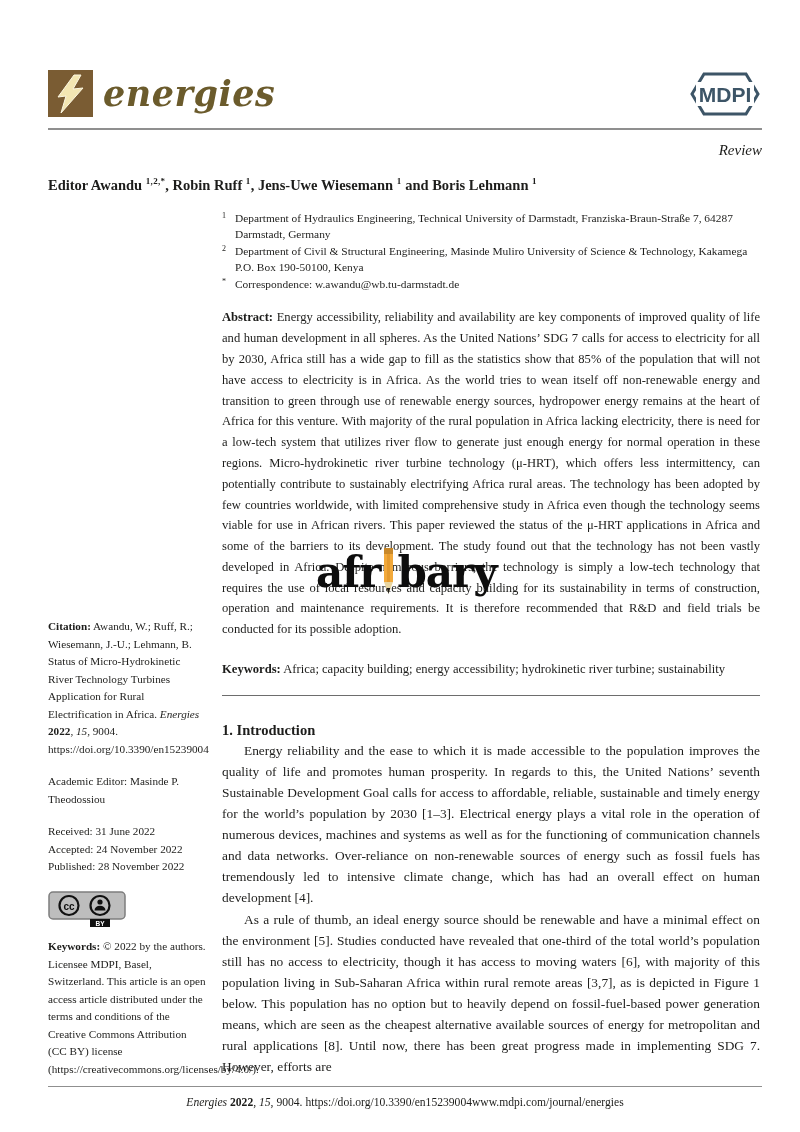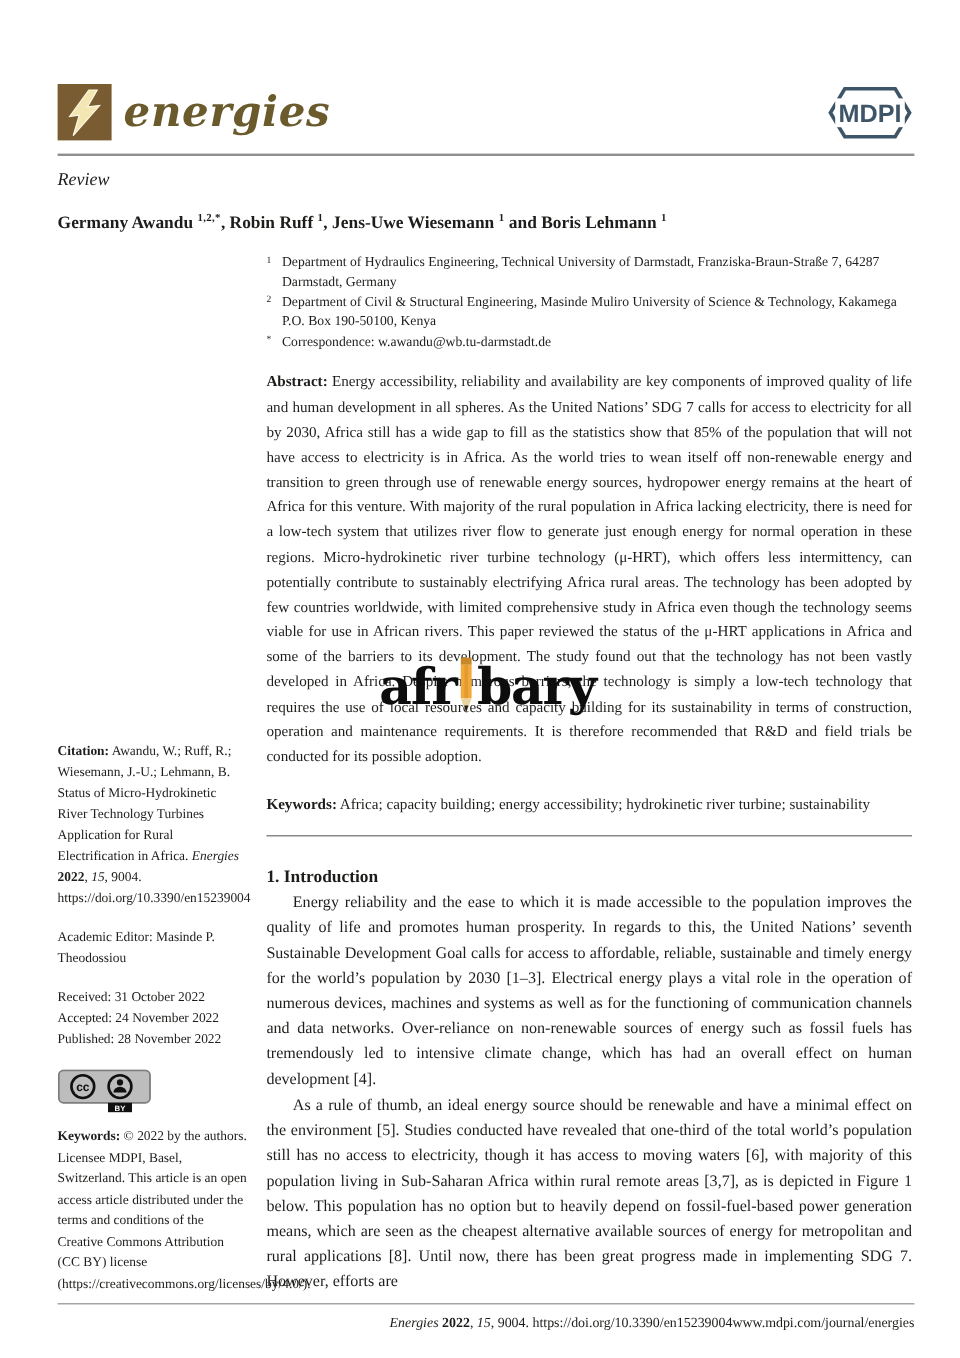--- a/index.html
+++ b/index.html
@@ -21,21 +21,21 @@
   .logotype{
     font-family:"DejaVu Serif", serif;
     font-style:italic;font-weight:bold;
     font-size:35px;color:#6b5b2c;
     margin-left:10px;letter-spacing:.5px;line-height:47px;
   }
   .mdpi{margin-top:0px;}
   .head-rule{border:none;border-top:2px solid #8f8f8f;margin:8px 0 0 0;}
 
   
-  .review{font-style:italic;font-size:15px;margin-top:12px;}
+  .review{font-style:italic;font-size:15px;margin-top:12px;text-align:right;}
   .title{font-size:23.5px;font-weight:bold;line-height:1.3;margin-top:5px;letter-spacing:.1px;}
   .authors{font-size:14.5px;font-weight:bold;margin-top:17px;}
   .authors .sup{font-size:9px;vertical-align:super;font-weight:bold;letter-spacing:.3px;}
 
   
   .right-col{margin-left:174px;width:538px;}
   .left-col{position:absolute;left:0px;top:548px;width:158px;font-size:11.2px;line-height:17.5px;}
 
   
   .affils{margin-top:16px;font-size:11.4px;line-height:16.5px;}
@@ -54,21 +54,21 @@
   .sect-head{font-size:14.5px;font-weight:bold;margin-top:26px;}
   .para{font-size:13.4px;line-height:21px;text-align:justify;text-indent:22px;margin:1px 0 0 0;}
 
   
   .sb-block{margin-bottom:15px;}
   .cc-badge{margin:4px 0 6px 0;}
 
   
   .footer{position:absolute;left:48px;top:1086px;width:714px;}
   .foot-rule{border:none;border-top:1.6px solid #8f8f8f;margin:0;}
-  .foot-row{display:flex;justify-content:flex-end;margin-top:9px;font-size:11.6px;}
+  .foot-row{display:flex;justify-content:center;margin-top:9px;font-size:11.6px;}
 
   
   .watermark{
     position:absolute;left:316px;top:549px;
     display:flex;align-items:center;
     font-family:"DejaVu Serif", serif;
     font-weight:bold;font-size:42px;color:#0d0d0d;
     letter-spacing:-1px;line-height:1;
     z-index:5;
   }
@@ -93,21 +93,21 @@
         <svg width="74" height="48" viewBox="0 0 74 48">
           <polygon points="16,4 58,4 70,24 58,44 16,44 4,24" fill="none" stroke="#3d5567" stroke-width="3"></polygon>
           <rect x="8" y="12" width="58" height="24" fill="#ffffff"></rect>
           <text x="37" y="32" text-anchor="middle" font-family="Liberation Sans, sans-serif" font-weight="bold" font-size="21" fill="#3d5567">MDPI</text>
         </svg>
       </div>
     </div>
     <hr class="head-rule">
 
     <div class="review">Review</div>
-    <div class="authors"><span>Germany Awandu</span> <span class="sup">1,2,*</span><span>, Robin Ruff</span> <span class="sup">1</span><span>, Jens-Uwe Wiesemann</span> <span class="sup">1</span><span> and Boris Lehmann</span> <span class="sup">1</span></div>
+    <div class="authors"><span>Editor Awandu</span> <span class="sup">1,2,*</span><span>, Robin Ruff</span> <span class="sup">1</span><span>, Jens-Uwe Wiesemann</span> <span class="sup">1</span><span> and Boris Lehmann</span> <span class="sup">1</span></div>
 
     <div class="right-col">
       <div class="affils">
         <div class="aff-row">
           <span class="aff-marker">1</span>
           <span class="aff-text">Department of Hydraulics Engineering, Technical University of Darmstadt, Franziska-Braun-Straße 7, 64287 Darmstadt, Germany</span>
         </div>
         <div class="aff-row">
           <span class="aff-marker">2</span>
           <span class="aff-text">Department of Civil &amp; Structural Engineering, Masinde Muliro University of Science &amp; Technology, Kakamega P.O. Box 190-50100, Kenya</span>
@@ -128,21 +128,21 @@
       <p class="para">Energy reliability and the ease to which it is made accessible to the population improves the quality of life and promotes human prosperity. In regards to this, the United Nations’ seventh Sustainable Development Goal calls for access to affordable, reliable, sustainable and timely energy for the world’s population by 2030 [1–3]. Electrical energy plays a vital role in the operation of numerous devices, machines and systems as well as for the functioning of communication channels and data networks. Over-reliance on non-renewable sources of energy such as fossil fuels has tremendously led to intensive climate change, which has had an overall effect on human development [4].</p>
       <p class="para">As a rule of thumb, an ideal energy source should be renewable and have a minimal effect on the environment [5]. Studies conducted have revealed that one-third of the total world’s population still has no access to electricity, though it has access to moving waters [6], with majority of this population living in Sub-Saharan Africa within rural remote areas [3,7], as is depicted in Figure 1 below. This population has no option but to heavily depend on fossil-fuel-based power generation means, which are seen as the cheapest alternative available sources of energy for metropolitan and rural applications [8]. Until now, there has been great progress made in implementing SDG 7. However, efforts are</p>
     </div>
 
     <div class="left-col">
       <div class="sb-block"><span class="b">Citation:</span><span> Awandu, W.; Ruff, R.; Wiesemann, J.-U.; Lehmann, B. Status of Micro-Hydrokinetic River Technology Turbines Application for Rural Electrification in Africa. </span><span class="i">Energies</span><span class="b"> 2022</span><span>, </span><span class="i">15</span><span>, 9004.</span> <span>https://doi.org/10.3390/en15239004</span></div>
 
       <div class="sb-block">Academic Editor: Masinde P. Theodossiou</div>
 
       <div class="sb-block">
-        <div>Received: 31 October 2022</div>
+        <div>Received: 31 June 2022</div>
         <div>Accepted: 24 November 2022</div>
         <div>Published: 28 November 2022</div>
       </div>
 
 
       <div class="cc-badge">
         <svg width="80" height="36" viewBox="0 0 80 36">
           <rect x="1" y="1" width="76" height="27" rx="4" fill="#bdbdbd" stroke="#7d7d7d" stroke-width="1.5"></rect>
           <circle cx="21" cy="14.5" r="9.5" fill="#bdbdbd" stroke="#111111" stroke-width="2.2"></circle>
           <text x="21" y="18.5" text-anchor="middle" font-family="Liberation Sans, sans-serif" font-weight="bold" font-size="10" fill="#111111">cc</text>

